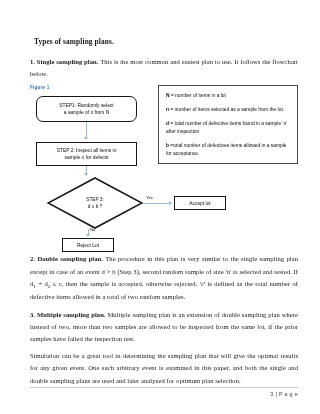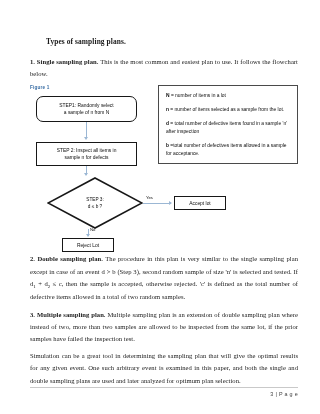--- a/index.html
+++ b/index.html
@@ -19,21 +19,21 @@
     position: relative;
     width: 320px;
     height: 414px;
     box-sizing: border-box;
     padding: 36px 22px 0 30px;
   }
   .heading {
     font-weight: bold;
     font-size: 7.4px;
     line-height: 1.5;
-    margin: 0 0 9px 16px;
+    margin: 0 0 9px 4px;
     letter-spacing: 0.1px;
   }
   .para {
     font-size: 6.6px;
     line-height: 1.85;
     margin: 0 0 5px 0;
     text-align: justify;
     letter-spacing: 0.05px;
   }
   .para b {

